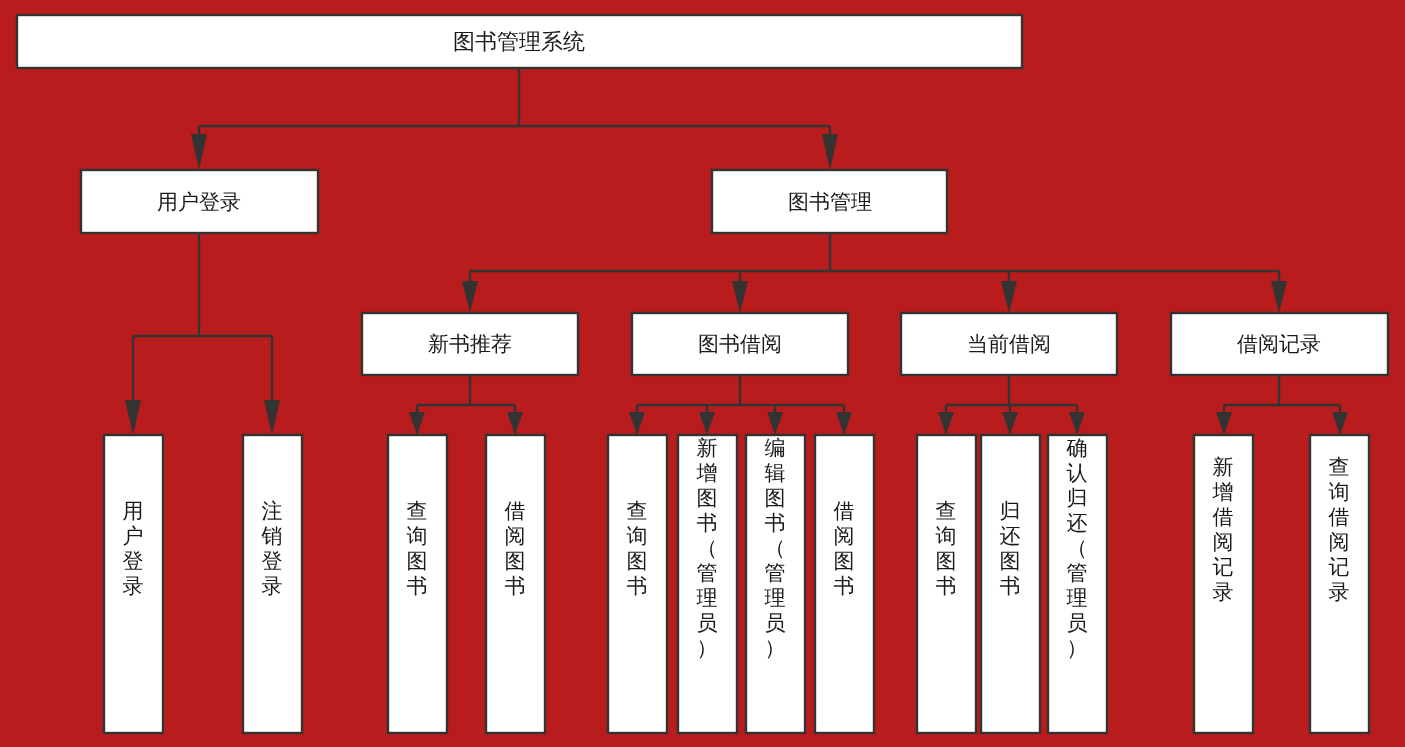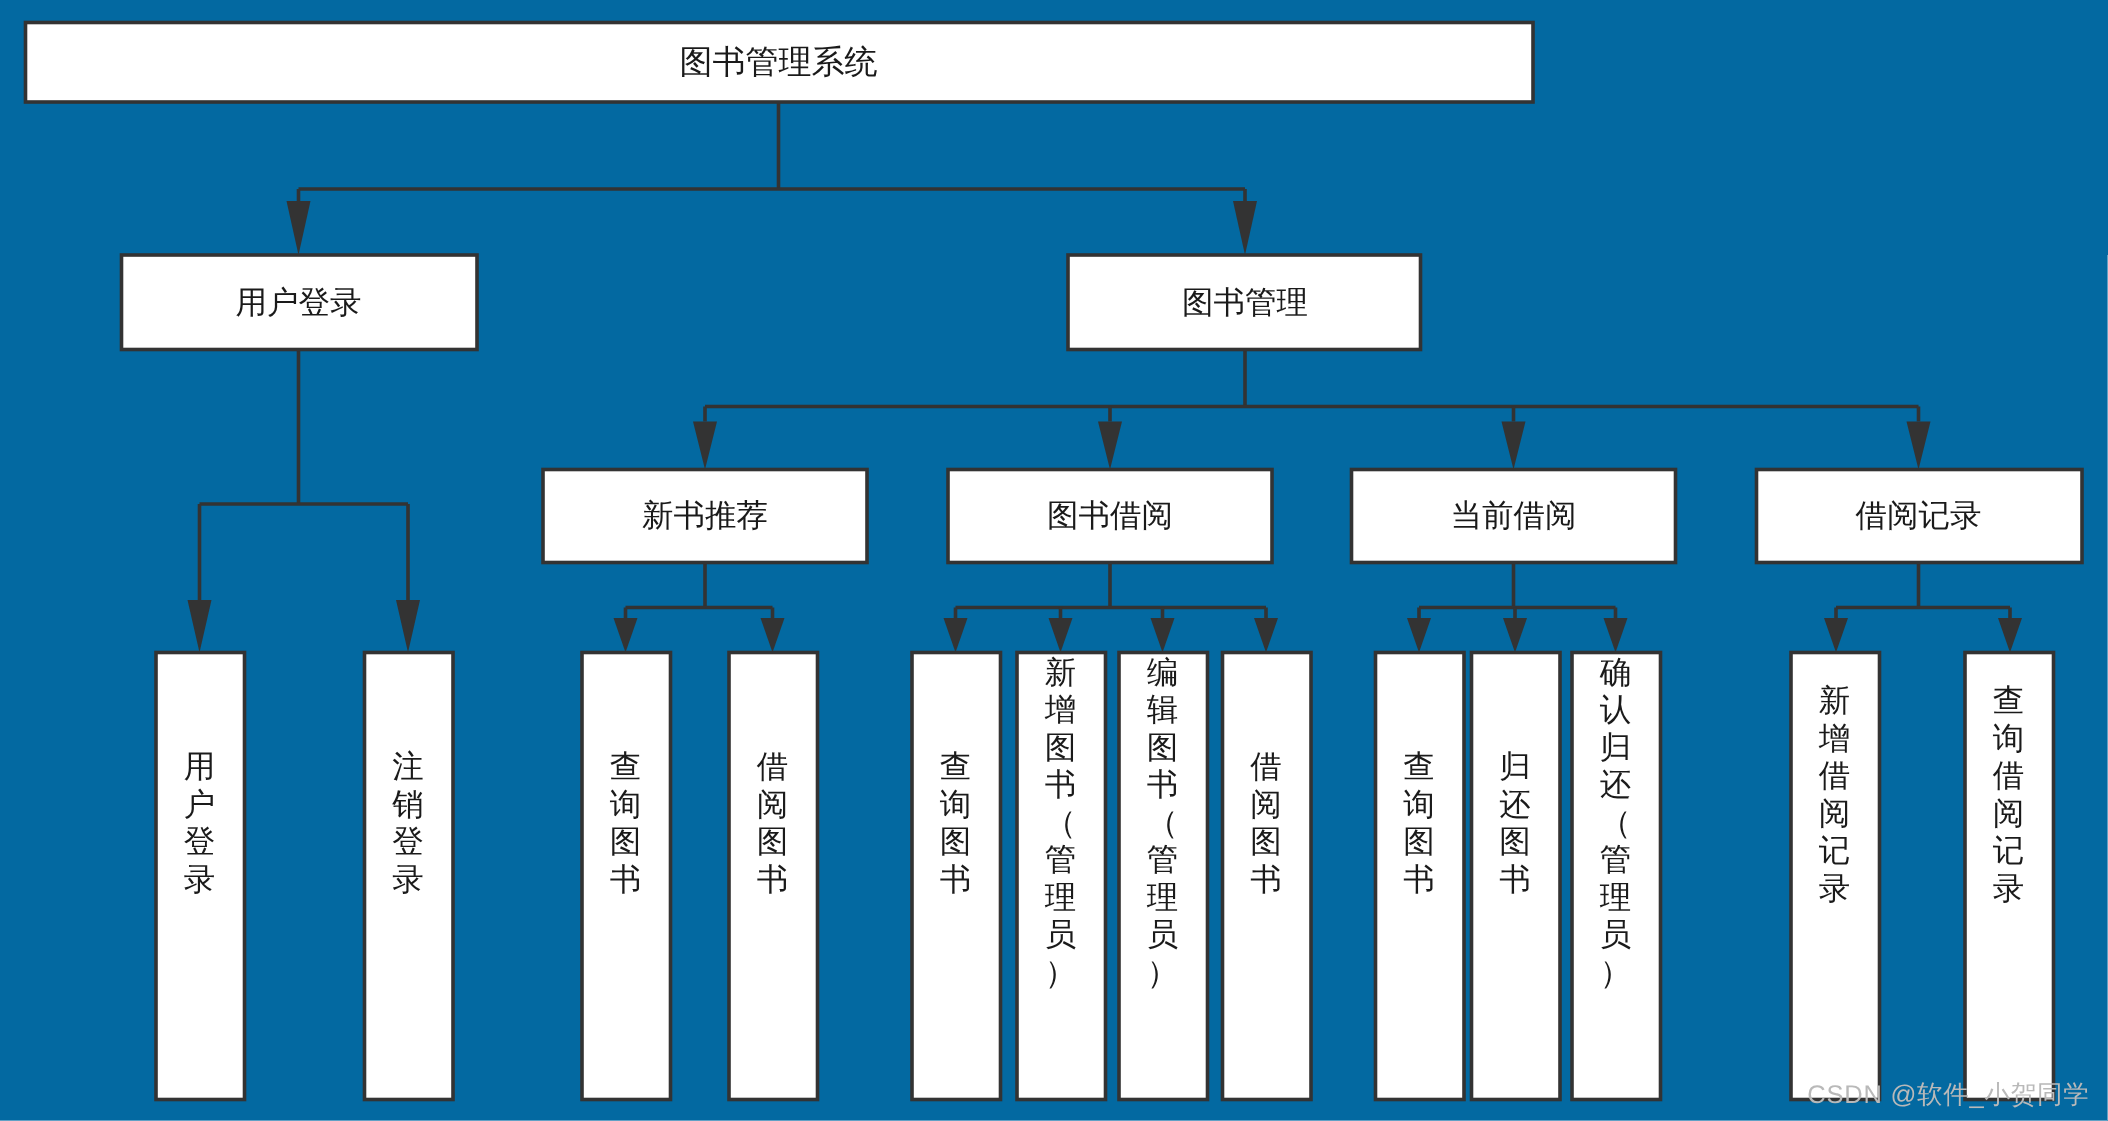--- a/index.html
+++ b/index.html
@@ -10,21 +10,21 @@
   body {
     width: 1405px;
     height: 747px;
     font-family: "Liberation Sans", "DejaVu Sans", sans-serif;
     overflow: hidden;
   }
   #stage {
     position: relative;
     width: 1405px;
     height: 747px;
-    background: #0369a1;
+    background: #b91c1c;
     text-decoration: underline;
   }
   svg.diagram {
     position: absolute;
     left: 0;
     top: 0;
     width: 1405px;
     height: 747px;
   }
   .node-rect {
@@ -226,14 +226,13 @@
     <g>
       <rect class="node-rect" x="1194" y="435" width="59" height="298"></rect>
       <text class="label-v vtext" x="1223" y="0"><tspan x="1223" y="474">新</tspan><tspan x="1223" y="499">增</tspan><tspan x="1223" y="524">借</tspan><tspan x="1223" y="549">阅</tspan><tspan x="1223" y="574">记</tspan><tspan x="1223" y="599">录</tspan></text>
     </g>
     <g>
       <rect class="node-rect" x="1310" y="435" width="59" height="298"></rect>
       <text class="label-v vtext" x="1339" y="0"><tspan x="1339" y="474">查</tspan><tspan x="1339" y="499">询</tspan><tspan x="1339" y="524">借</tspan><tspan x="1339" y="549">阅</tspan><tspan x="1339" y="574">记</tspan><tspan x="1339" y="599">录</tspan></text>
     </g>
   </svg>
 
-  <div class="watermark">CSDN @软件_小贺同学</div>
 </div>
 
 </body></html>

